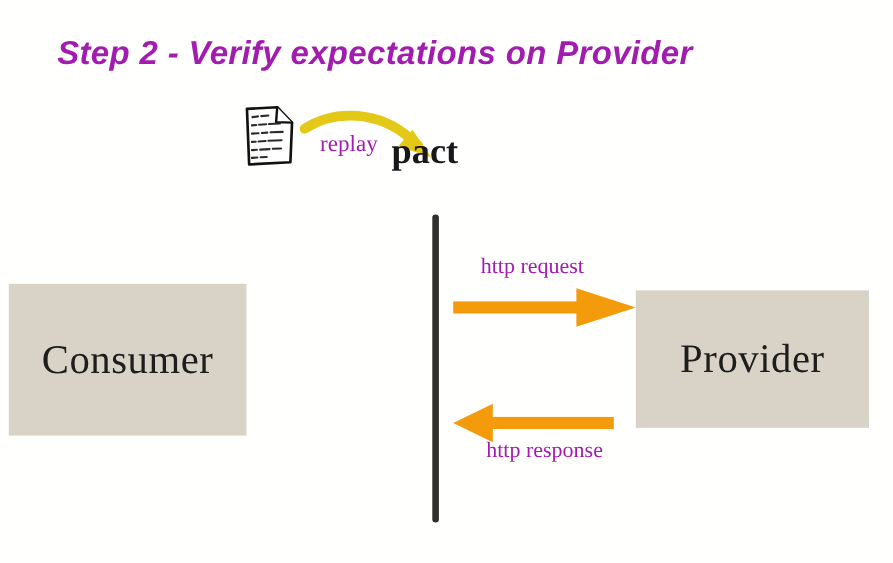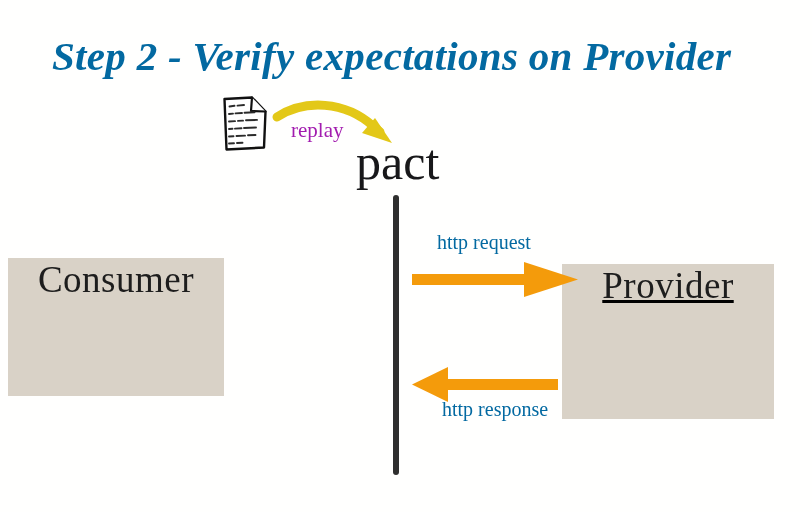--- a/index.html
+++ b/index.html
@@ -18,55 +18,54 @@
     overflow: hidden;
   }
 
   
   .title {
     position: absolute;
     left: 52px;
     top: 32px;
     width: 710px;
     text-align: left;
-    font-family: Liberation Serif, serif;
+    font-family: Liberation Sans, sans-serif;
     font-style: italic;
     font-weight: bold;
-    font-size: 41px;
+    font-size: 30px;
     letter-spacing: 0.3px;
-    color: #0369a1;
+    color: #a21caf;
     white-space: nowrap;
   }
 
   
   .box {
     position: absolute;
     background: #d9d2c7;
     display: flex;
-    align-items: flex-start;
+    align-items: center;
     justify-content: center;
   }
   .box-label {
     font-family: "Liberation Serif", "DejaVu Serif", serif;
     font-size: 37px;
     color: #1d1d1d;
     letter-spacing: 0.5px;
   }
   #consumer-box {
     left: 8px;
     top: 258px;
     width: 216px;
     height: 138px;
   }
   #provider-box {
-    left: 562px;
+    left: 578px;
     top: 264px;
     width: 212px;
-    height: 155px;
-    text-decoration: underline;
+    height: 125px;
   }
 
   
   #boundary-line {
     position: absolute;
     left: 393px;
     top: 195px;
     width: 6px;
     height: 280px;
     background: #2f2f2f;
@@ -81,42 +80,43 @@
     width: 812px;
     height: 512px;
     pointer-events: none;
   }
 
   
   .flow-label {
     position: absolute;
     font-family: "Liberation Serif", "DejaVu Serif", serif;
     font-size: 20px;
-    color: #0369a1;
+    color: #a21caf;
     white-space: nowrap;
   }
   #http-request-label { left: 437px; top: 231px; }
   #http-response-label { left: 442px; top: 398px; }
   #replay-label {
     position: absolute;
     left: 291px;
     top: 118px;
     font-family: "Liberation Serif", "DejaVu Serif", serif;
     font-size: 21px;
     color: #a21caf;
     white-space: nowrap;
   }
   #pact-label {
     position: absolute;
     left: 356px;
-    top: 133px;
+    top: 120px;
     font-family: "Liberation Serif", "DejaVu Serif", serif;
-    font-size: 50px;
+    font-size: 33px;
     color: #18181a;
     white-space: nowrap;
+    font-weight: bold;
   }
 
   
   #pact-document-icon {
     position: absolute;
     left: 221px;
     top: 96px;
     width: 48px;
     height: 56px;
   }

